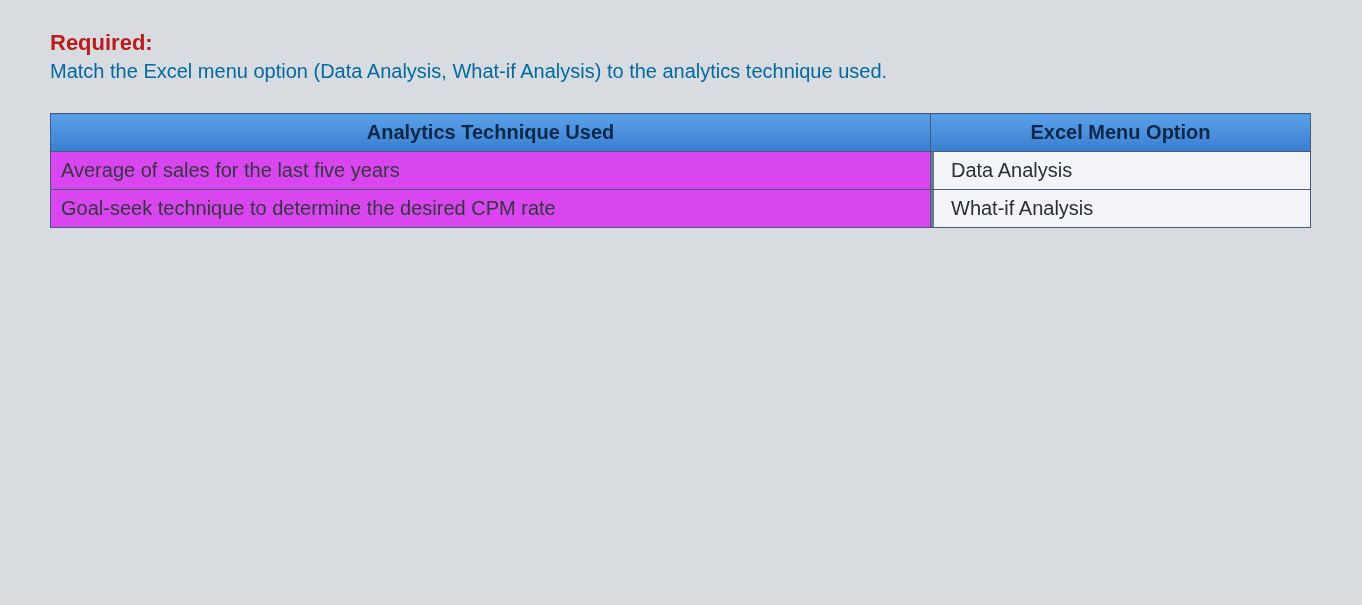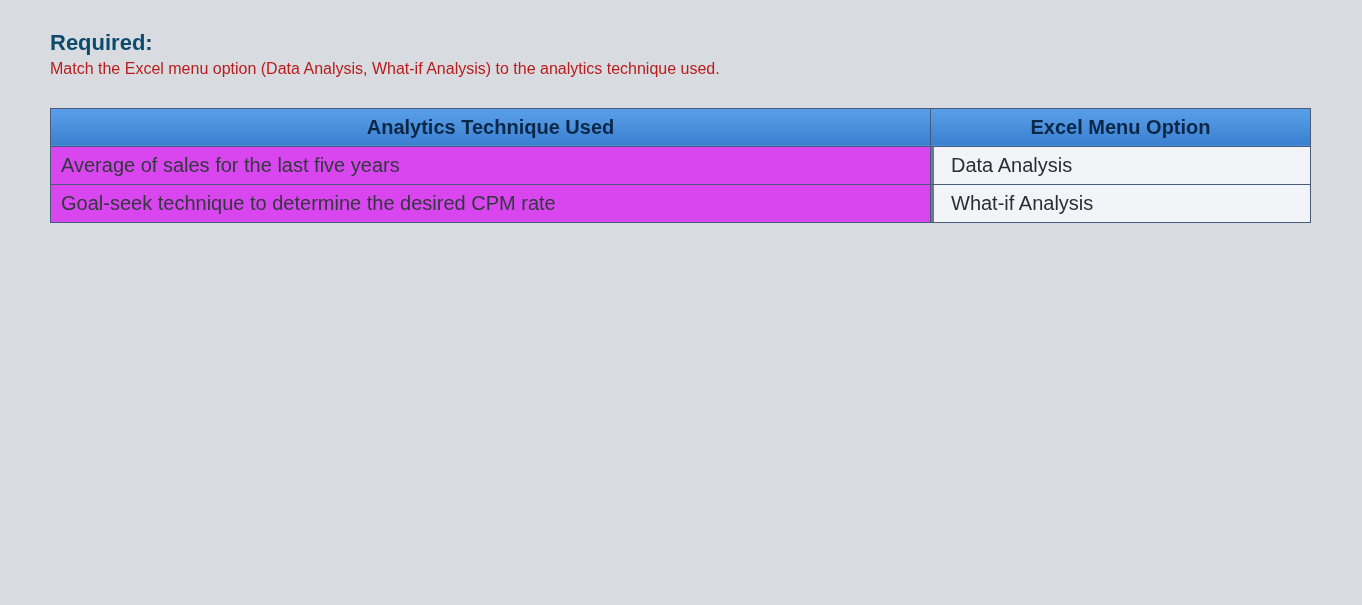--- a/index.html
+++ b/index.html
@@ -14,26 +14,26 @@
       height: 605px;
       padding: 30px 50px;
       color: #2a2f35;
     }
     .heading-block {
       margin-bottom: 28px;
     }
     .required-label {
       font-weight: bold;
       font-size: 22px;
-      color: #0c4a6e;
+      color: #b91c1c;
       margin-bottom: 2px;
     }
     .instructions {
-      font-size: 16px;
-      color: #b91c1c;
+      font-size: 20px;
+      color: #0369a1;
       line-height: 1.35;
     }
     table {
       border-collapse: collapse;
       width: 1260px;
       table-layout: fixed;
     }
     th, td {
       border: 1px solid #4a5a7a;
       padding: 6px 10px;

